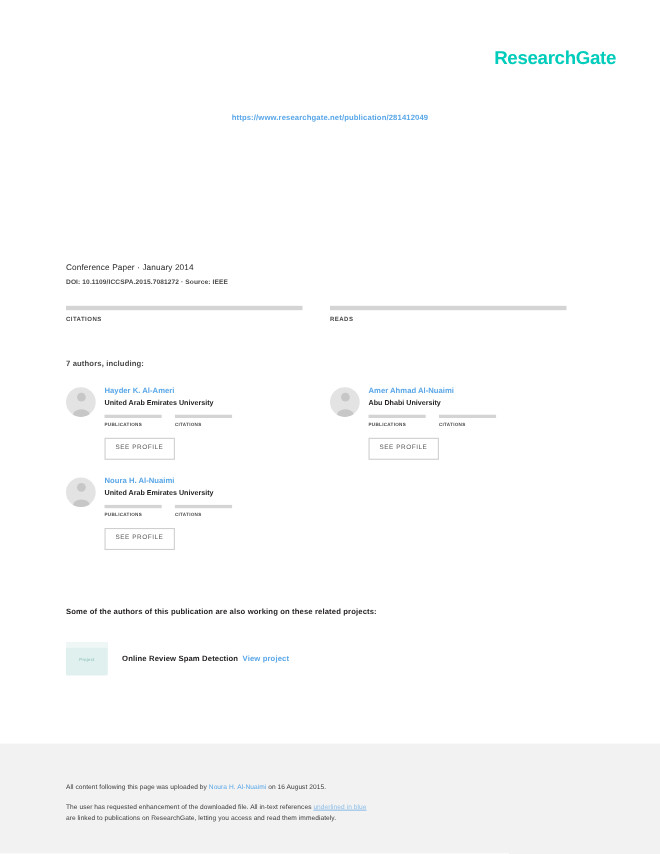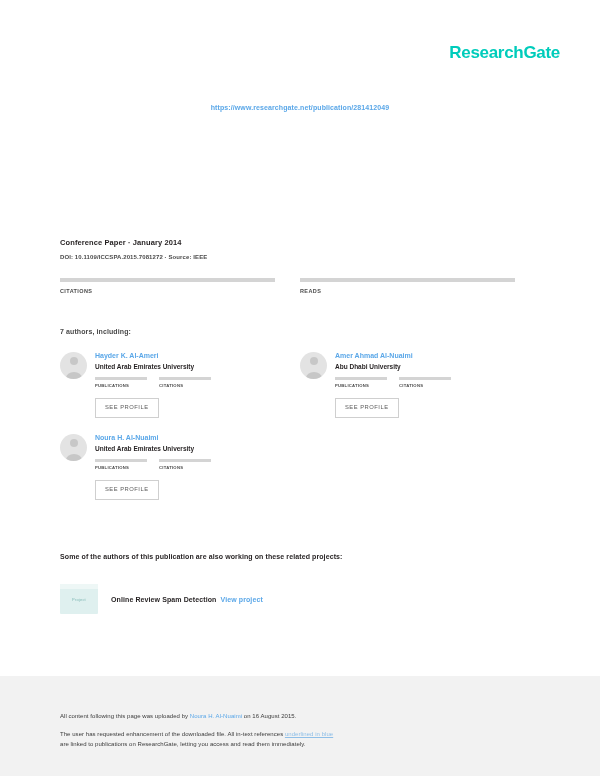--- a/index.html
+++ b/index.html
@@ -54,21 +54,21 @@
 
   
   .meta {
     position: absolute;
     top: 238px;
     left: 60px;
     width: 490px;
   }
   .meta-line1 {
     font-size: 7.5px;
-    font-weight: bold;
+    font-weight: normal;
     color: #231f20;
     letter-spacing: 0.1px;
     margin-bottom: 7px;
   }
   .meta-line2 {
     font-size: 6px;
     font-weight: bold;
     color: #4a4a4a;
     letter-spacing: 0.1px;
   }

